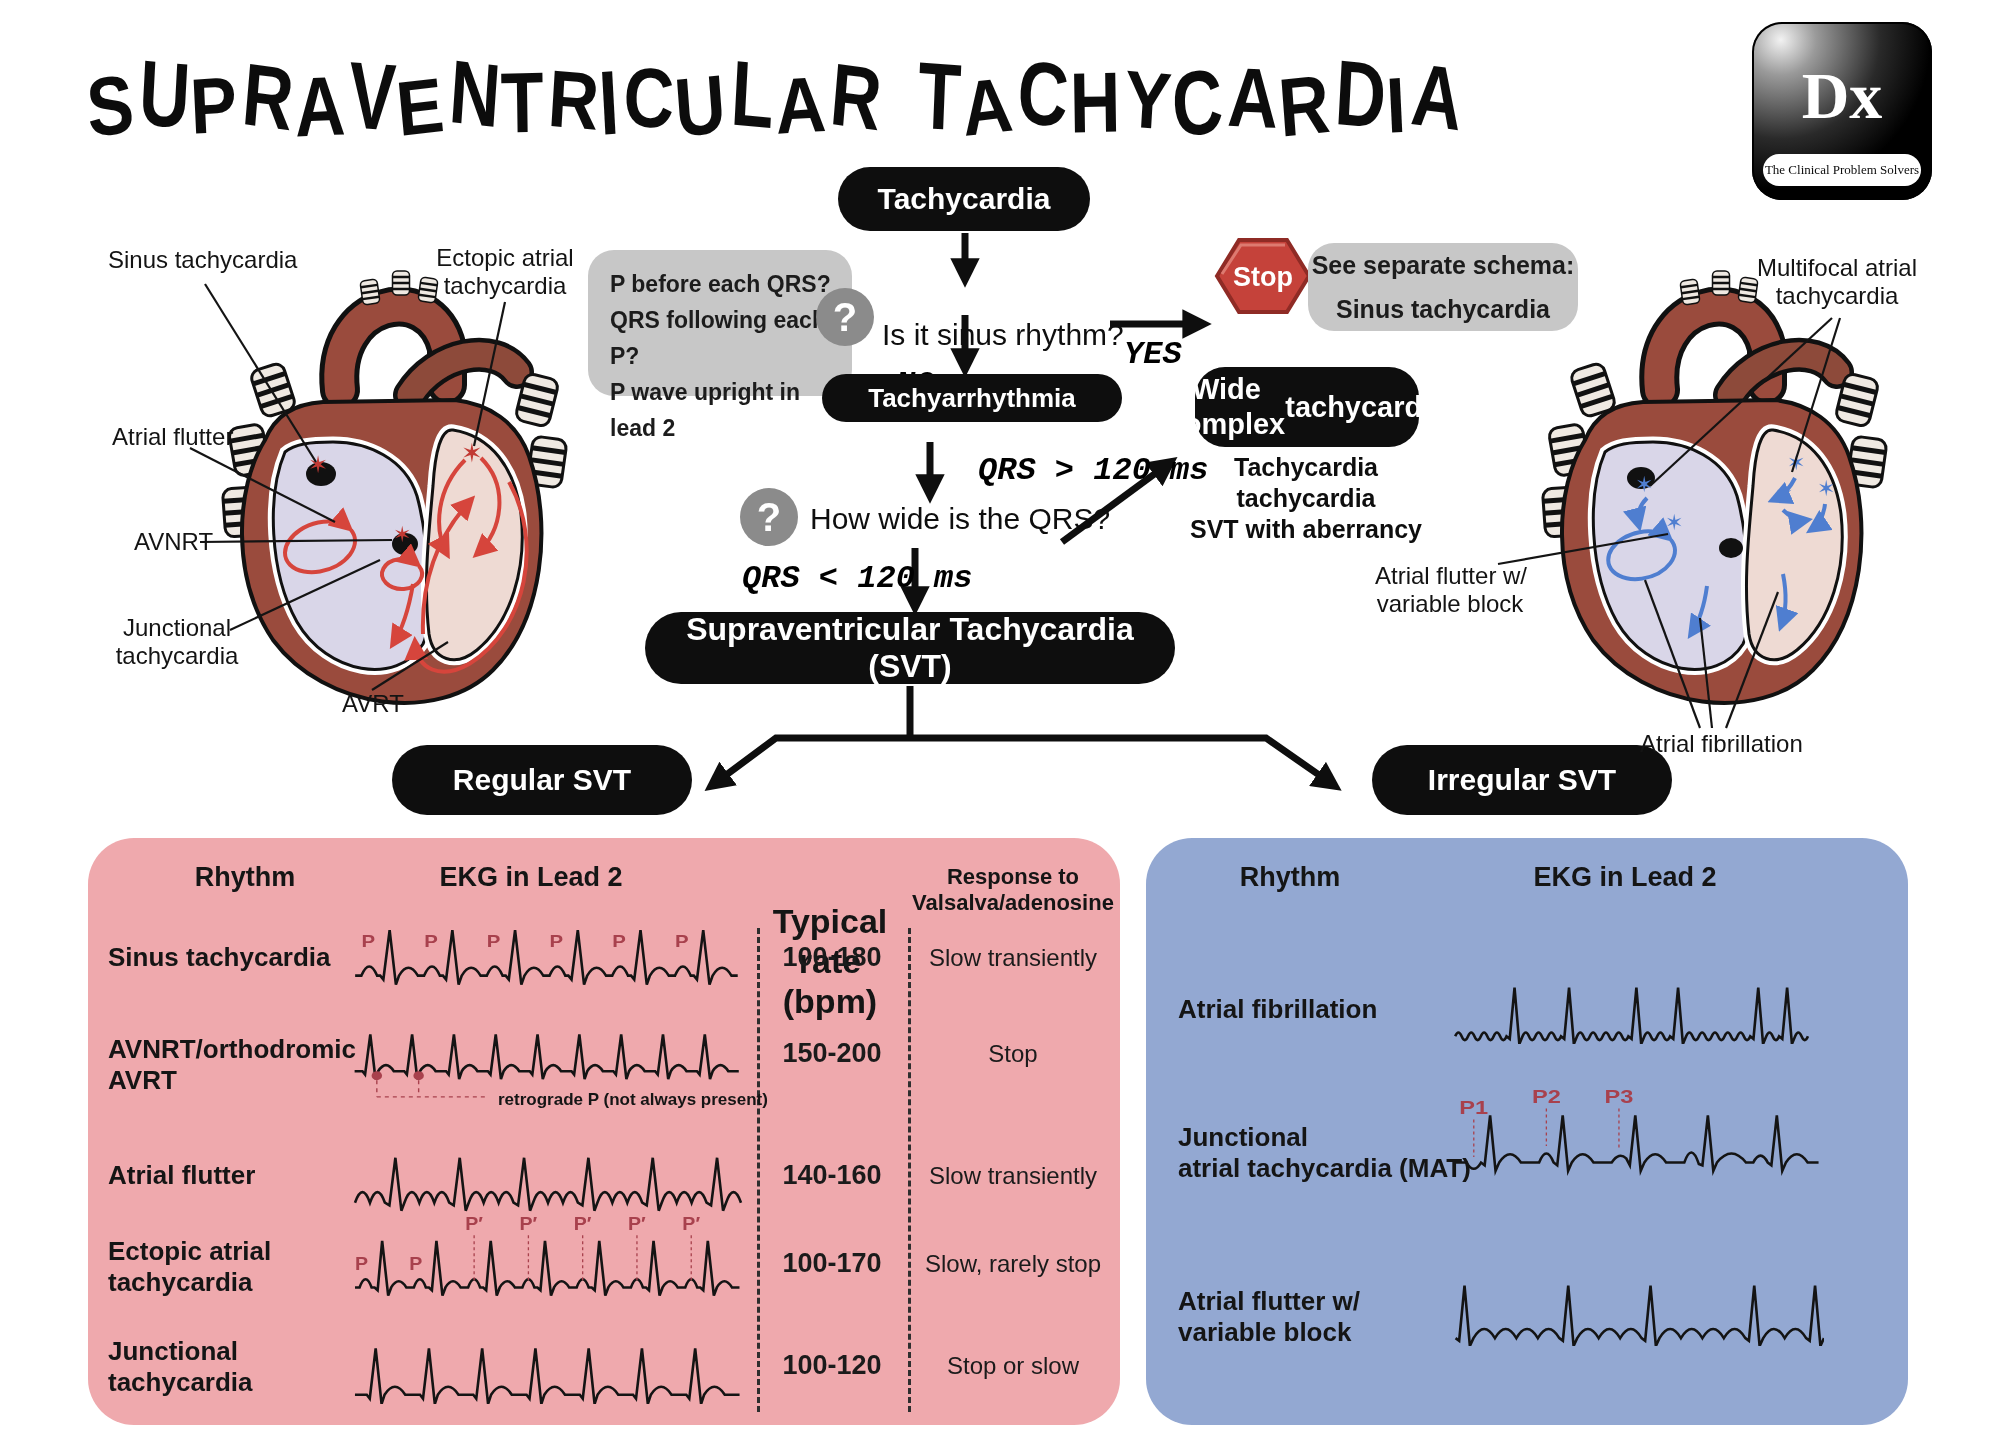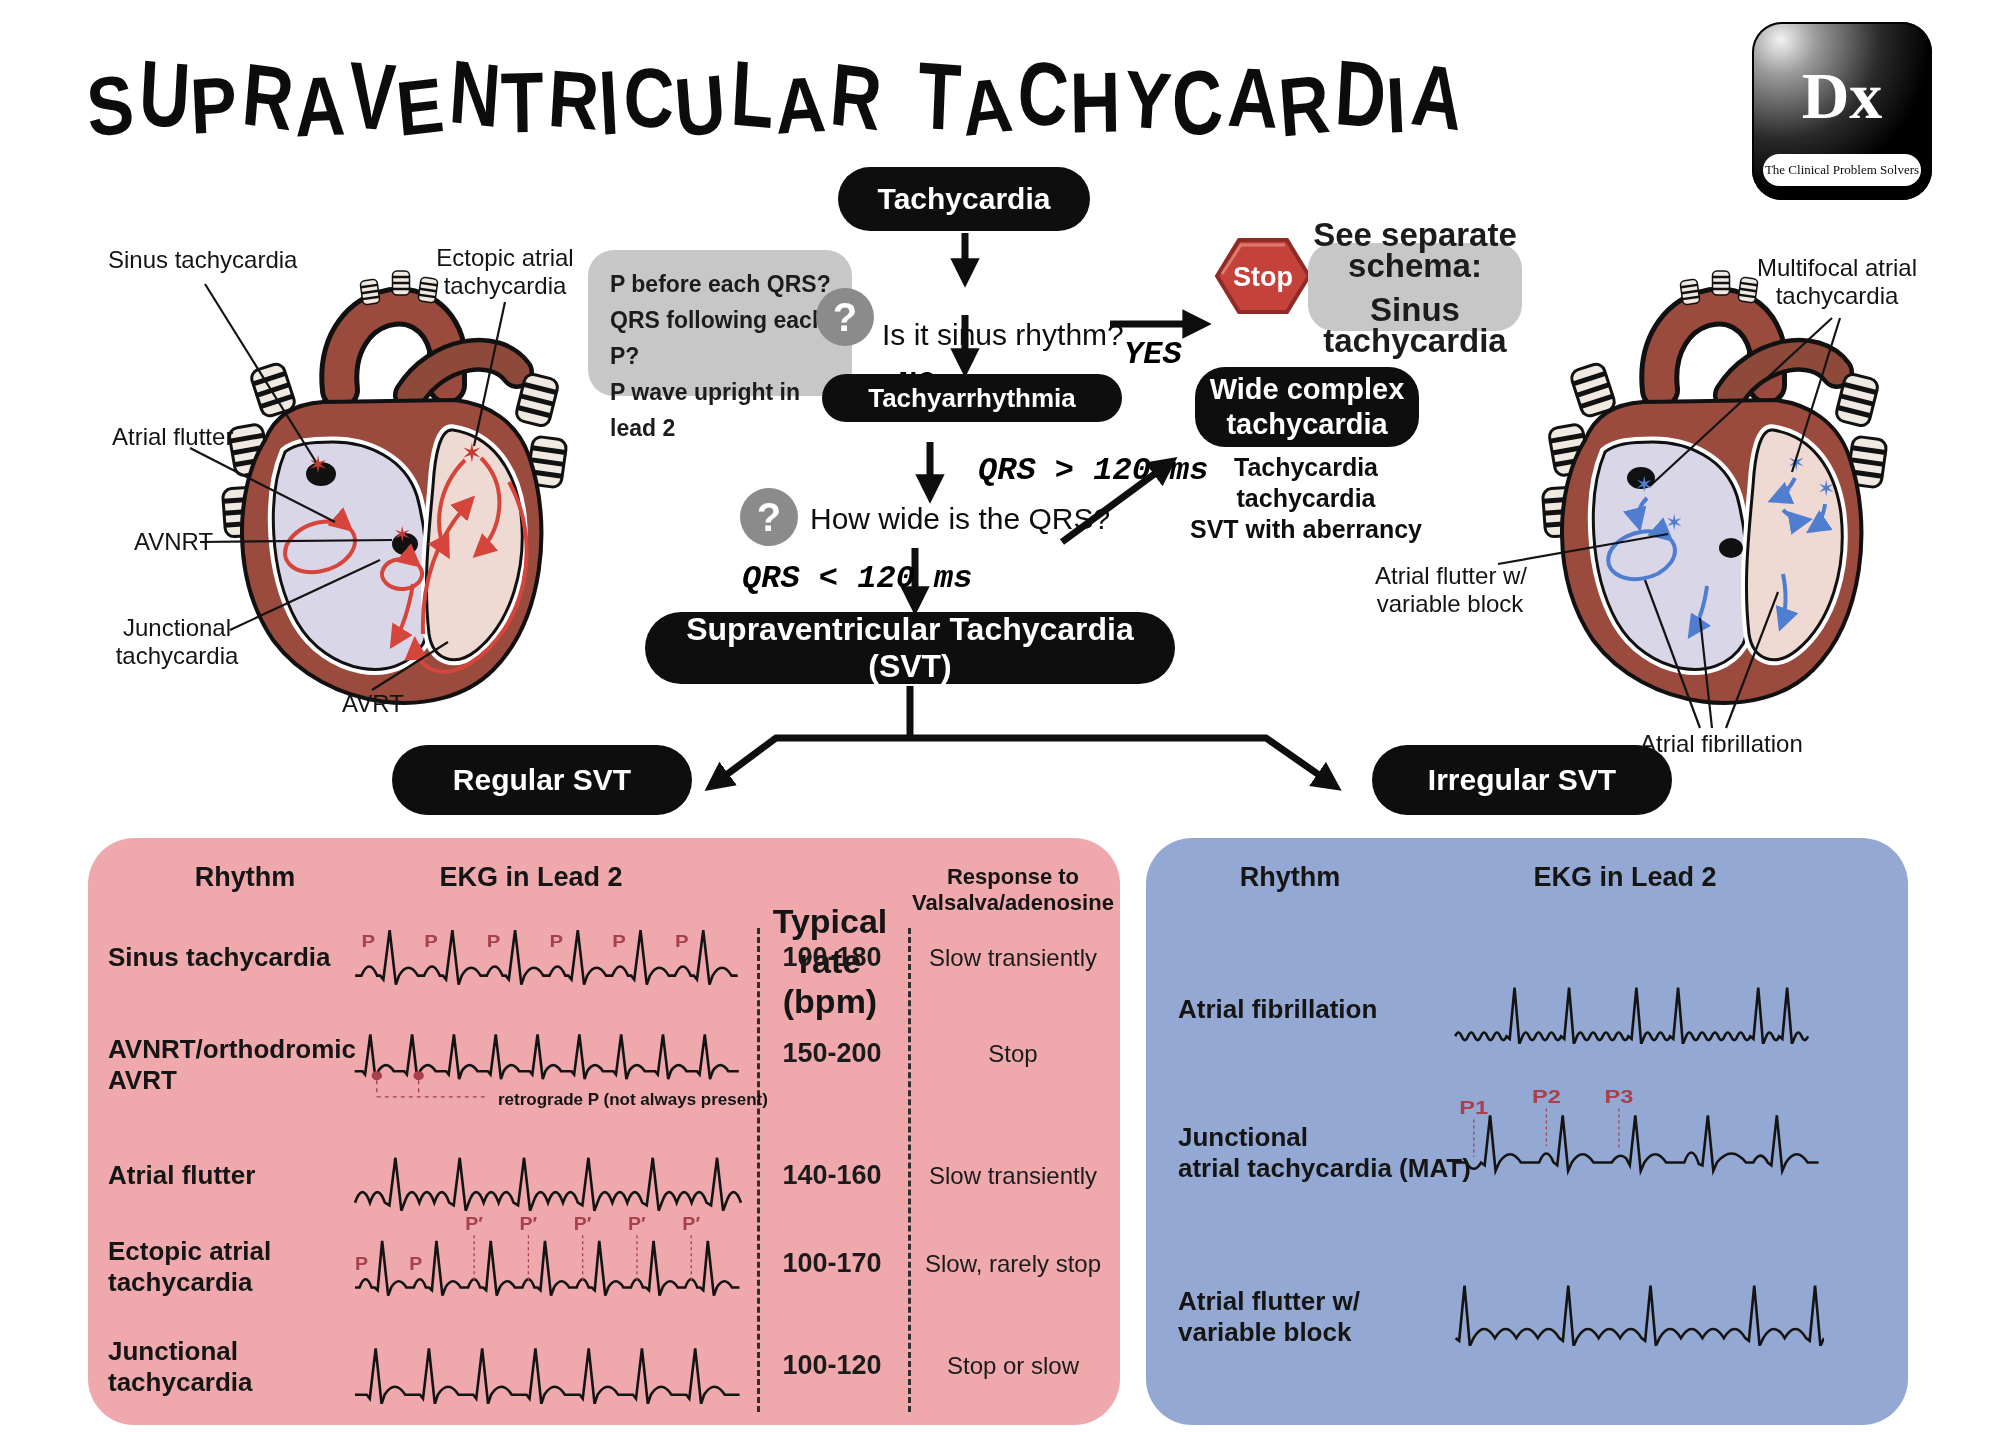--- a/index.html
+++ b/index.html
@@ -16,21 +16,21 @@
            box-shadow:0 0 0 2px #000 inset;}
   .dx-mark{position:absolute;left:0;right:0;top:36px;text-align:center;color:#fff;
            font-family:"Liberation Serif",serif;font-size:66px;font-weight:600;}
   .dx-pill{position:absolute;left:11px;right:11px;bottom:14px;height:32px;background:#fff;
            border-radius:16px;display:flex;align-items:center;justify-content:center;
            font-family:"Liberation Serif",serif;font-size:13px;color:#0c0c0c;white-space:nowrap;}
   
   .pill{position:absolute;background:#0e0e0e;color:#fff;font-weight:700;display:flex;
         align-items:center;justify-content:center;border-radius:999px;text-align:center;z-index:4;}
   .blackbox{position:absolute;background:#0e0e0e;color:#fff;font-weight:700;display:flex;
-        flex-direction:column;align-items:center;justify-content:center;border-radius:30px;text-align:center;z-index:4;}
+        flex-direction:row;align-items:center;justify-content:center;border-radius:30px;text-align:center;z-index:4;}
   .graybox{position:absolute;background:#c7c7c7;border-radius:26px;color:#1c1c1c;z-index:4;}
   .qcircle{position:absolute;width:58px;height:58px;border-radius:50%;background:#8b8b8b;color:#fff;
            font-weight:800;display:flex;align-items:center;justify-content:center;font-size:40px;z-index:5;}
   .qtext{position:absolute;font-size:30px;font-weight:500;color:#0e0e0e;z-index:4;white-space:nowrap;}
   .branchlbl{position:absolute;font-size:32px;font-weight:800;font-style:italic;color:#000000;z-index:4;white-space:nowrap;font-family:Liberation Mono, monospace;}
   .subnote{position:absolute;text-align:center;font-weight:800;color:#0e0e0e;z-index:4;}
   
   .hlabel{position:absolute;font-size:24px;color:#141414;line-height:1.18;z-index:6;white-space:nowrap;}
   .hlabel .ln{display:block;}
   .tc{text-align:center;}
@@ -198,21 +198,21 @@
 
   <div class="qtext" style="left:882px;top:318px;">Is it sinus rhythm?</div>
   <div class="branchlbl" style="left:1124px;top:336px;">YES</div>
 
   <svg class="abs" style="left:1213px;top:236px;z-index:4;" width="100" height="80" viewBox="0 0 100 80">
     <polygon points="4,40 26,4 74,4 96,40 74,76 26,76" fill="#c5423a" stroke="#8f2b25" stroke-width="4"></polygon>
     <polyline points="9,38 28,9 72,9" fill="none" stroke="#dd7a70" stroke-width="3"></polyline>
     <text x="50" y="50" text-anchor="middle" font-size="27" font-weight="800" fill="#fff">Stop</text>
   </svg>
 
-  <div class="graybox tc" style="left:1308px;top:243px;width:214px;height:88px;font-size:33px;font-weight:800;
+  <div class="graybox tc" style="left:1308px;top:243px;width:270px;height:88px;font-size:25px;font-weight:800;
        display:flex;flex-direction:column;justify-content:center;line-height:31px;gap:13px;">
     <div>See separate schema:</div>
     <div>Sinus tachycardia</div>
   </div>
 
   <div class="branchlbl" style="left:896px;top:366px;">NO</div>
 
   <div class="pill" style="left:822px;top:374px;width:300px;height:48px;font-size:26px;">Tachyarrhythmia</div>
 
   <div class="qcircle" style="left:740px;top:488px;">?</div>

